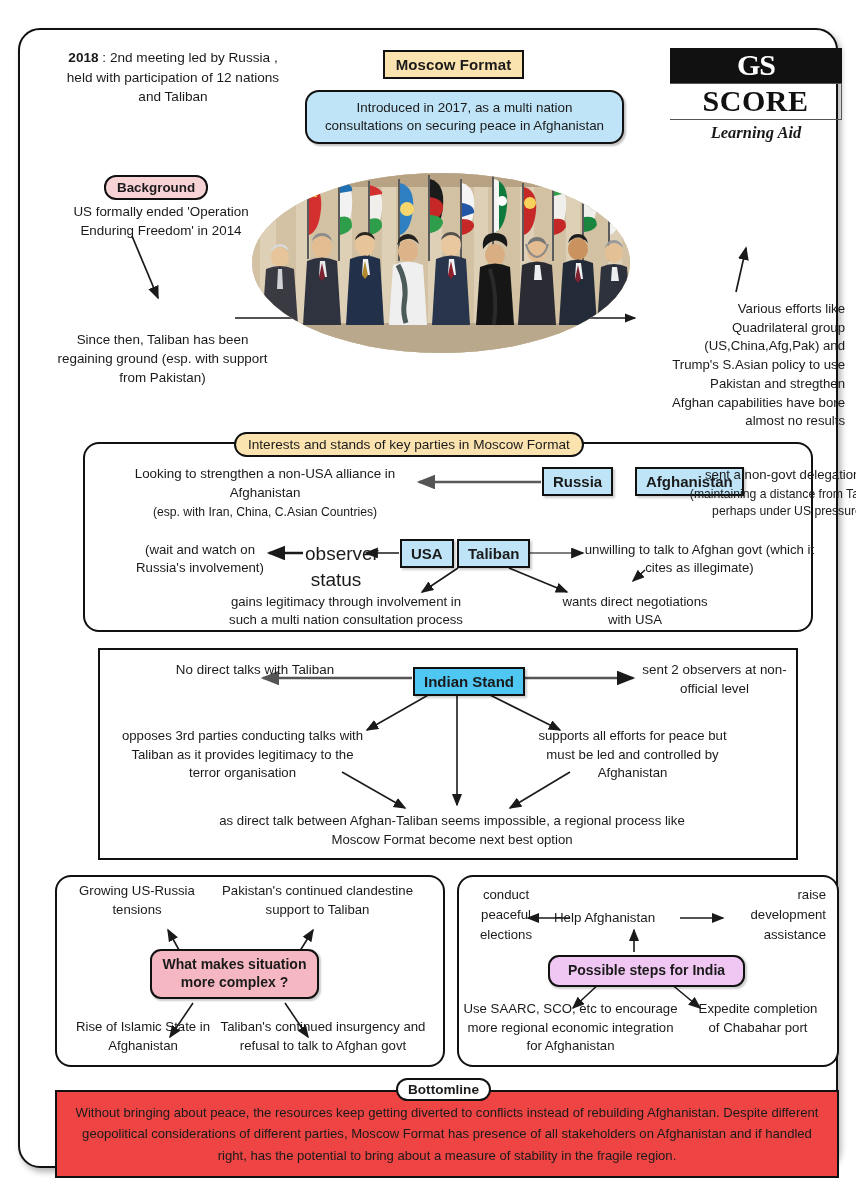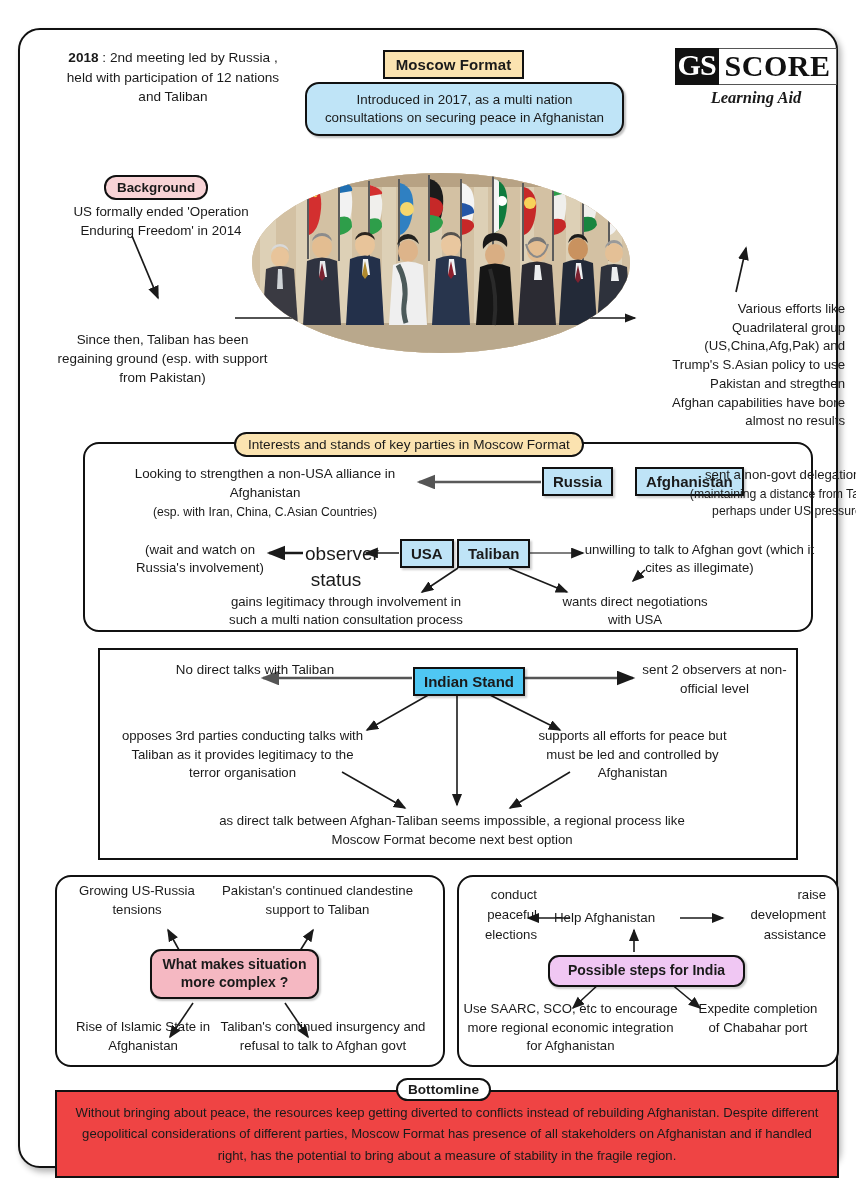--- a/index.html
+++ b/index.html
@@ -21,29 +21,29 @@
   
   #intro-text{left:38px;top:18px;width:230px;font-size:13.6px;line-height:1.45;text-align:center;}
   #intro-text b{font-weight:bold;}
 
   #moscow-title{
     left:363px;top:20px;width:125px;padding:4px 6px;
     background:#fbe3b0;border:2px solid #111;
     font-weight:bold;font-size:15px;text-align:center;letter-spacing:.1px;
   }
   #moscow-bubble{
-    left:285px;top:52px;width:295px;padding:7px 10px;
+    left:285px;top:60px;width:295px;padding:7px 10px;
     background:#bfe4f7;border:2px solid #111;border-radius:14px;
     font-size:13.4px;line-height:1.34;text-align:center;
     box-shadow:2px 2px 2px rgba(0,0,0,.25);
   }
 
   
   #logo{left:650px;top:18px;width:172px;text-align:center;}
-  .logo-row{display:flex;align-items:stretch;justify-content:center;}
+  .logo-row{display:flex;align-items:stretch;justify-content:center;flex-direction:column;}
   .logo-gs{
     background:#111;color:#fff;font-family:"Liberation Serif","DejaVu Serif",serif;
     font-weight:bold;font-size:30px;line-height:1;padding:2px 3px 3px 3px;letter-spacing:-1px;
   }
   .logo-score{
     border:1.5px solid #555;border-left:none;color:#111;
     font-family:"Liberation Serif","DejaVu Serif",serif;font-weight:bold;font-size:30px;
     line-height:1;padding:2px 6px 3px 6px;letter-spacing:.5px;
   }
   #logo-sub{
@@ -390,21 +390,21 @@
   <div class="sec" id="sec-india"></div>
 
   <svg class="arrows">
     <line x1="550" y1="888" x2="508" y2="888" stroke="#1a1a1a" stroke-width="1.6" marker-end="url(#ah)"></line>
     <line x1="660" y1="888" x2="703" y2="888" stroke="#1a1a1a" stroke-width="1.6" marker-end="url(#ah)"></line>
     <line x1="614" y1="922" x2="614" y2="900" stroke="#1a1a1a" stroke-width="1.6" marker-end="url(#ah)"></line>
     <line x1="580" y1="953" x2="553" y2="978" stroke="#1a1a1a" stroke-width="1.6" marker-end="url(#ah)"></line>
     <line x1="650" y1="953" x2="680" y2="978" stroke="#1a1a1a" stroke-width="1.6" marker-end="url(#ah)"></line>
   </svg>
 
-  <div class="abs" style="left:455px;top:855px;width:62px;font-size:13.2px;line-height:1.53;text-align:right;">conduct peaceful elections</div>
+  <div class="abs" style="left:455px;top:855px;width:62px;font-size:13.2px;line-height:1.53;text-align:center;">conduct peaceful elections</div>
   <div class="abs ctr" style="left:512px;top:880px;width:145px;font-size:13.4px;">Help Afghanistan</div>
   <div class="abs" style="left:702px;top:855px;width:104px;font-size:13.2px;line-height:1.53;text-align:right;">raise development assistance</div>
 
   <div class="pill pill-purple" style="left:528px;top:925px;width:173px;">Possible steps for India</div>
 
   <div class="abs ctr" style="left:443px;top:970px;width:215px;font-size:13.2px;line-height:1.42;">Use SAARC, SCO, etc to encourage more regional economic integration for Afghanistan</div>
   <div class="abs ctr" style="left:672px;top:970px;width:132px;font-size:13.2px;line-height:1.42;">Expedite completion of Chabahar port</div>
 
   <div class="abs" id="bottomline-pill">Bottomline</div>
   <div class="abs" id="bottomline-box">

